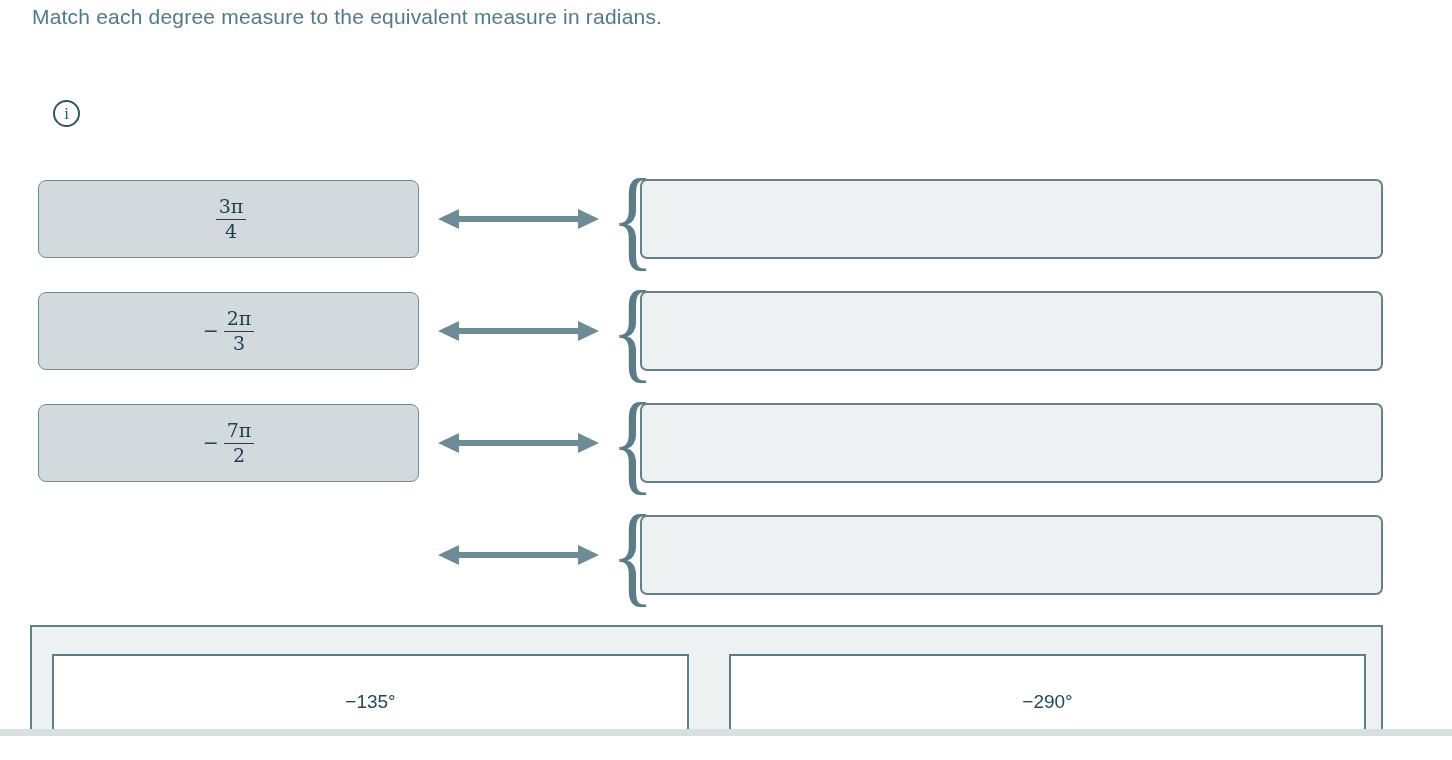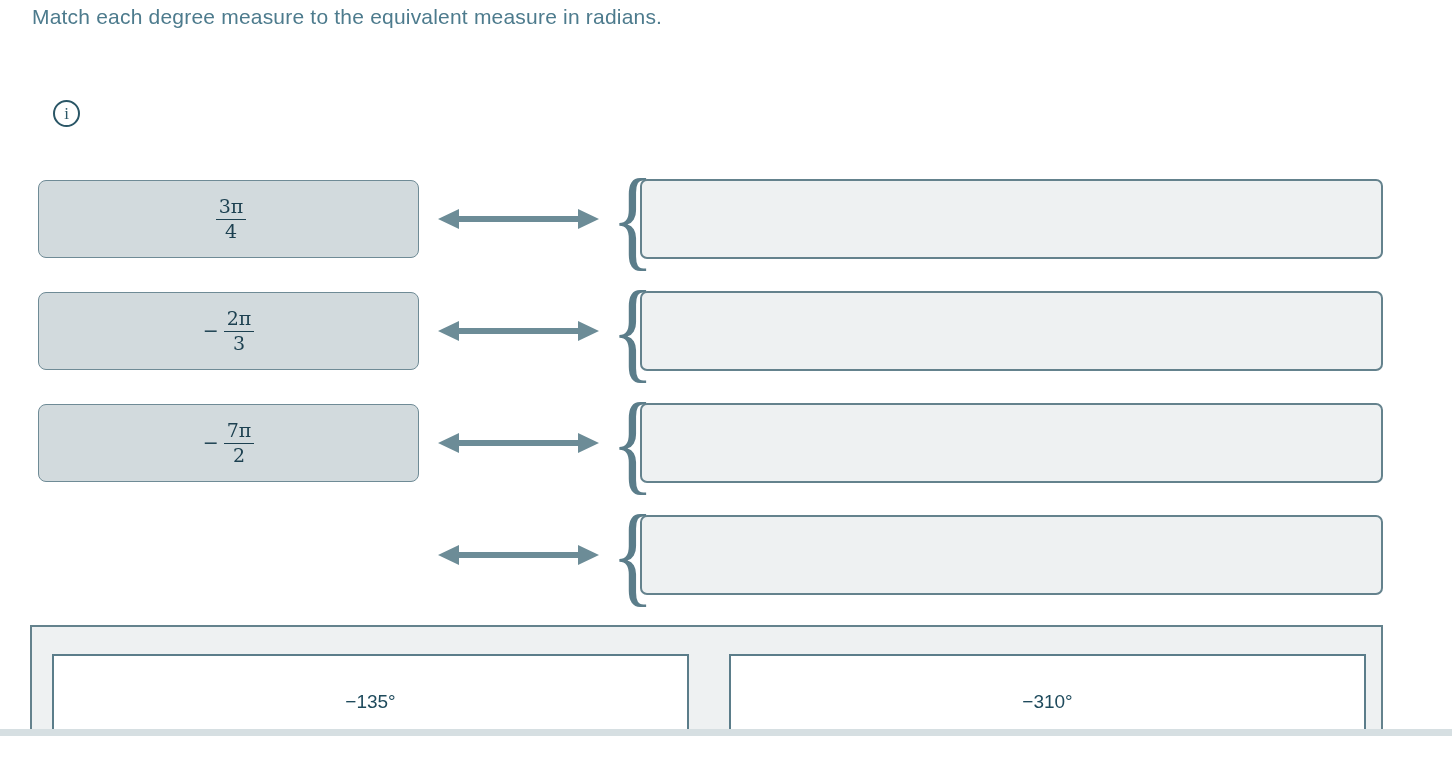--- a/index.html
+++ b/index.html
@@ -163,18 +163,18 @@
   <div class="row r3">
     <svg class="arrow" viewBox="0 0 163 26">
       <polygon fill="#6c8c97" points="1,13 22,3 22,10 141,10 141,3 162,13 141,23 141,16 22,16 22,23"></polygon>
     </svg>
     <div class="brace">{</div>
     <div class="dropzone"></div>
   </div>
 
   <div class="bank-panel">
     <div class="bank-tile t0">−135°</div>
-    <div class="bank-tile t1">−310°</div>
+    <div class="bank-tile t1">−290°</div>
   </div>
 
   <div class="scroll-strip"></div>
 
 </div>
 
 </body></html>

